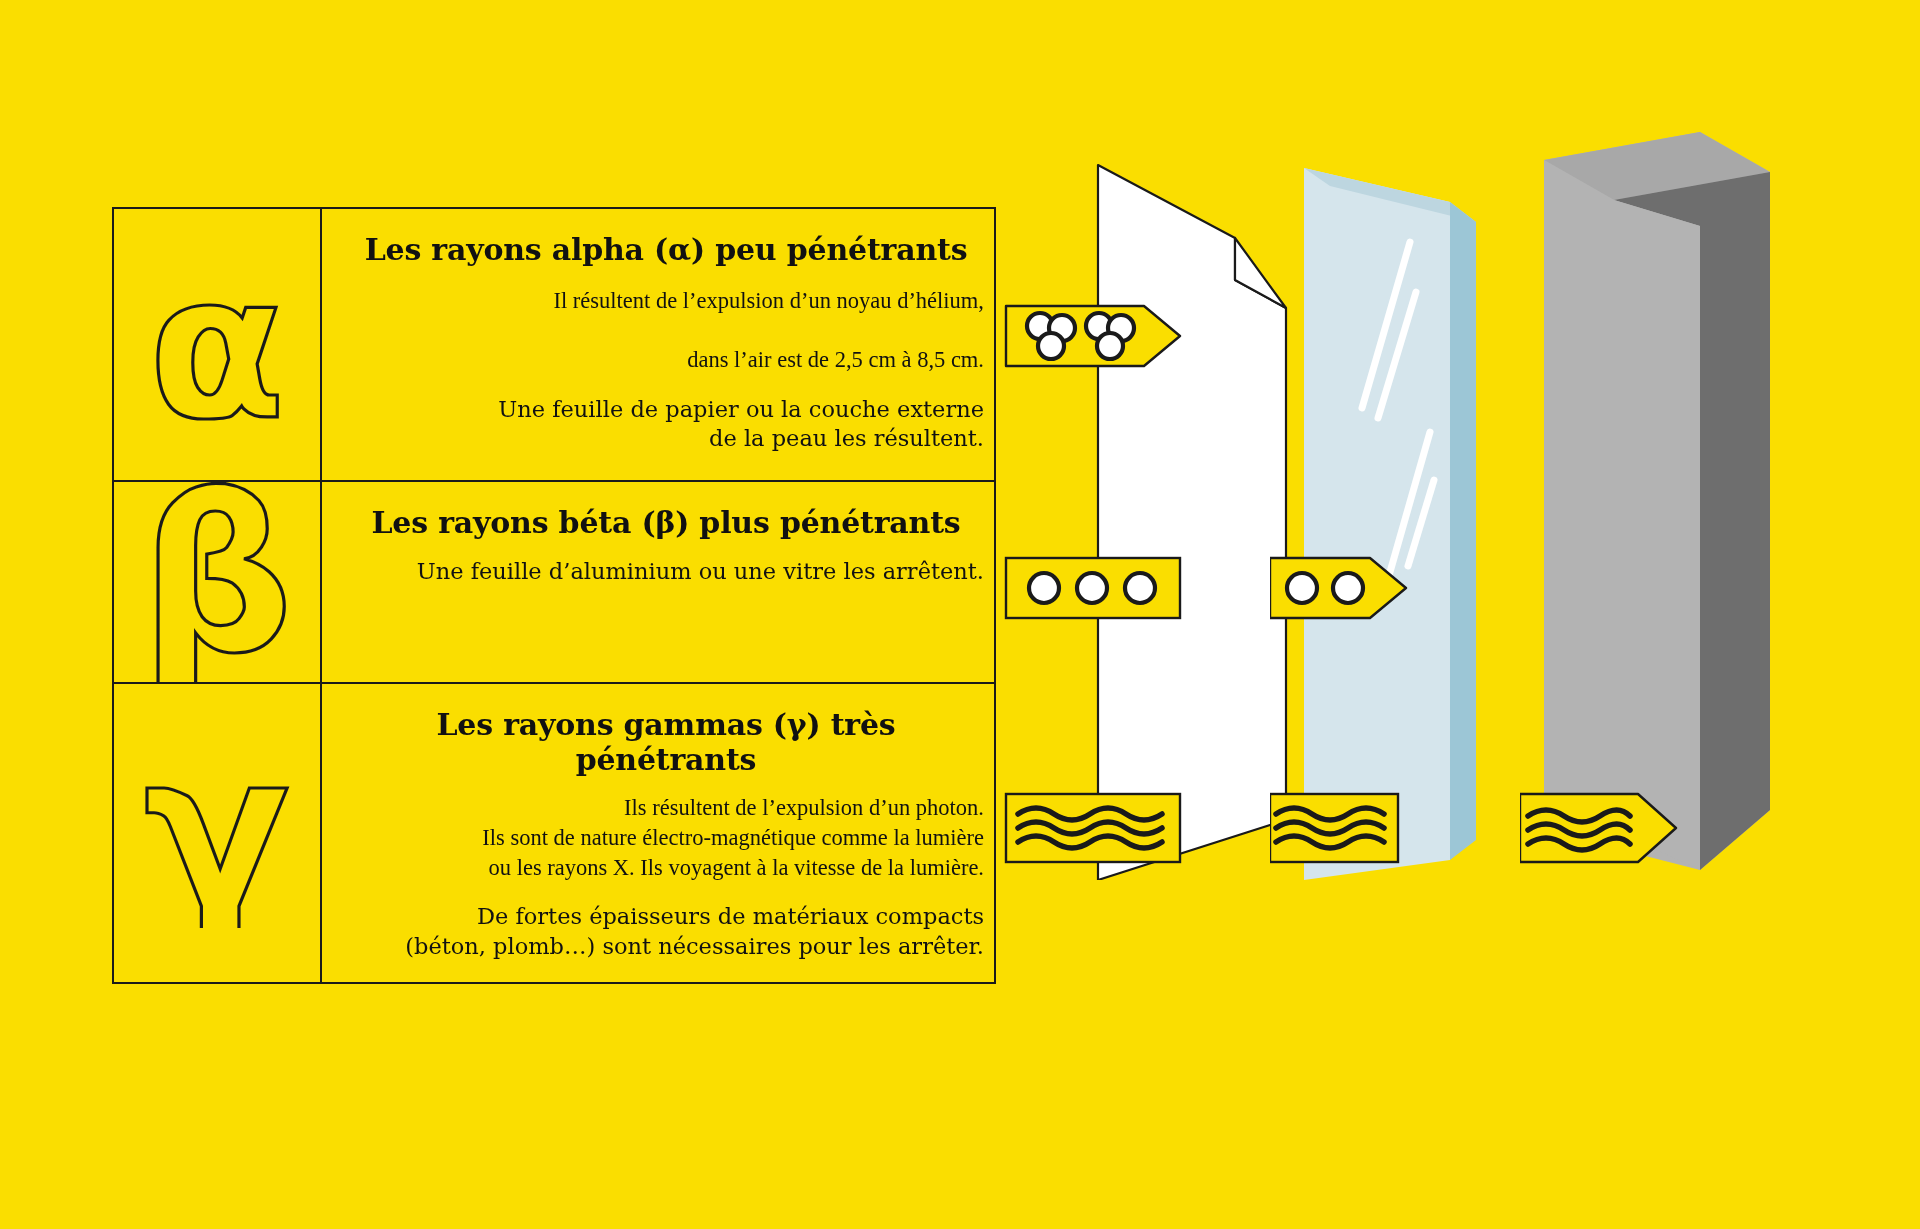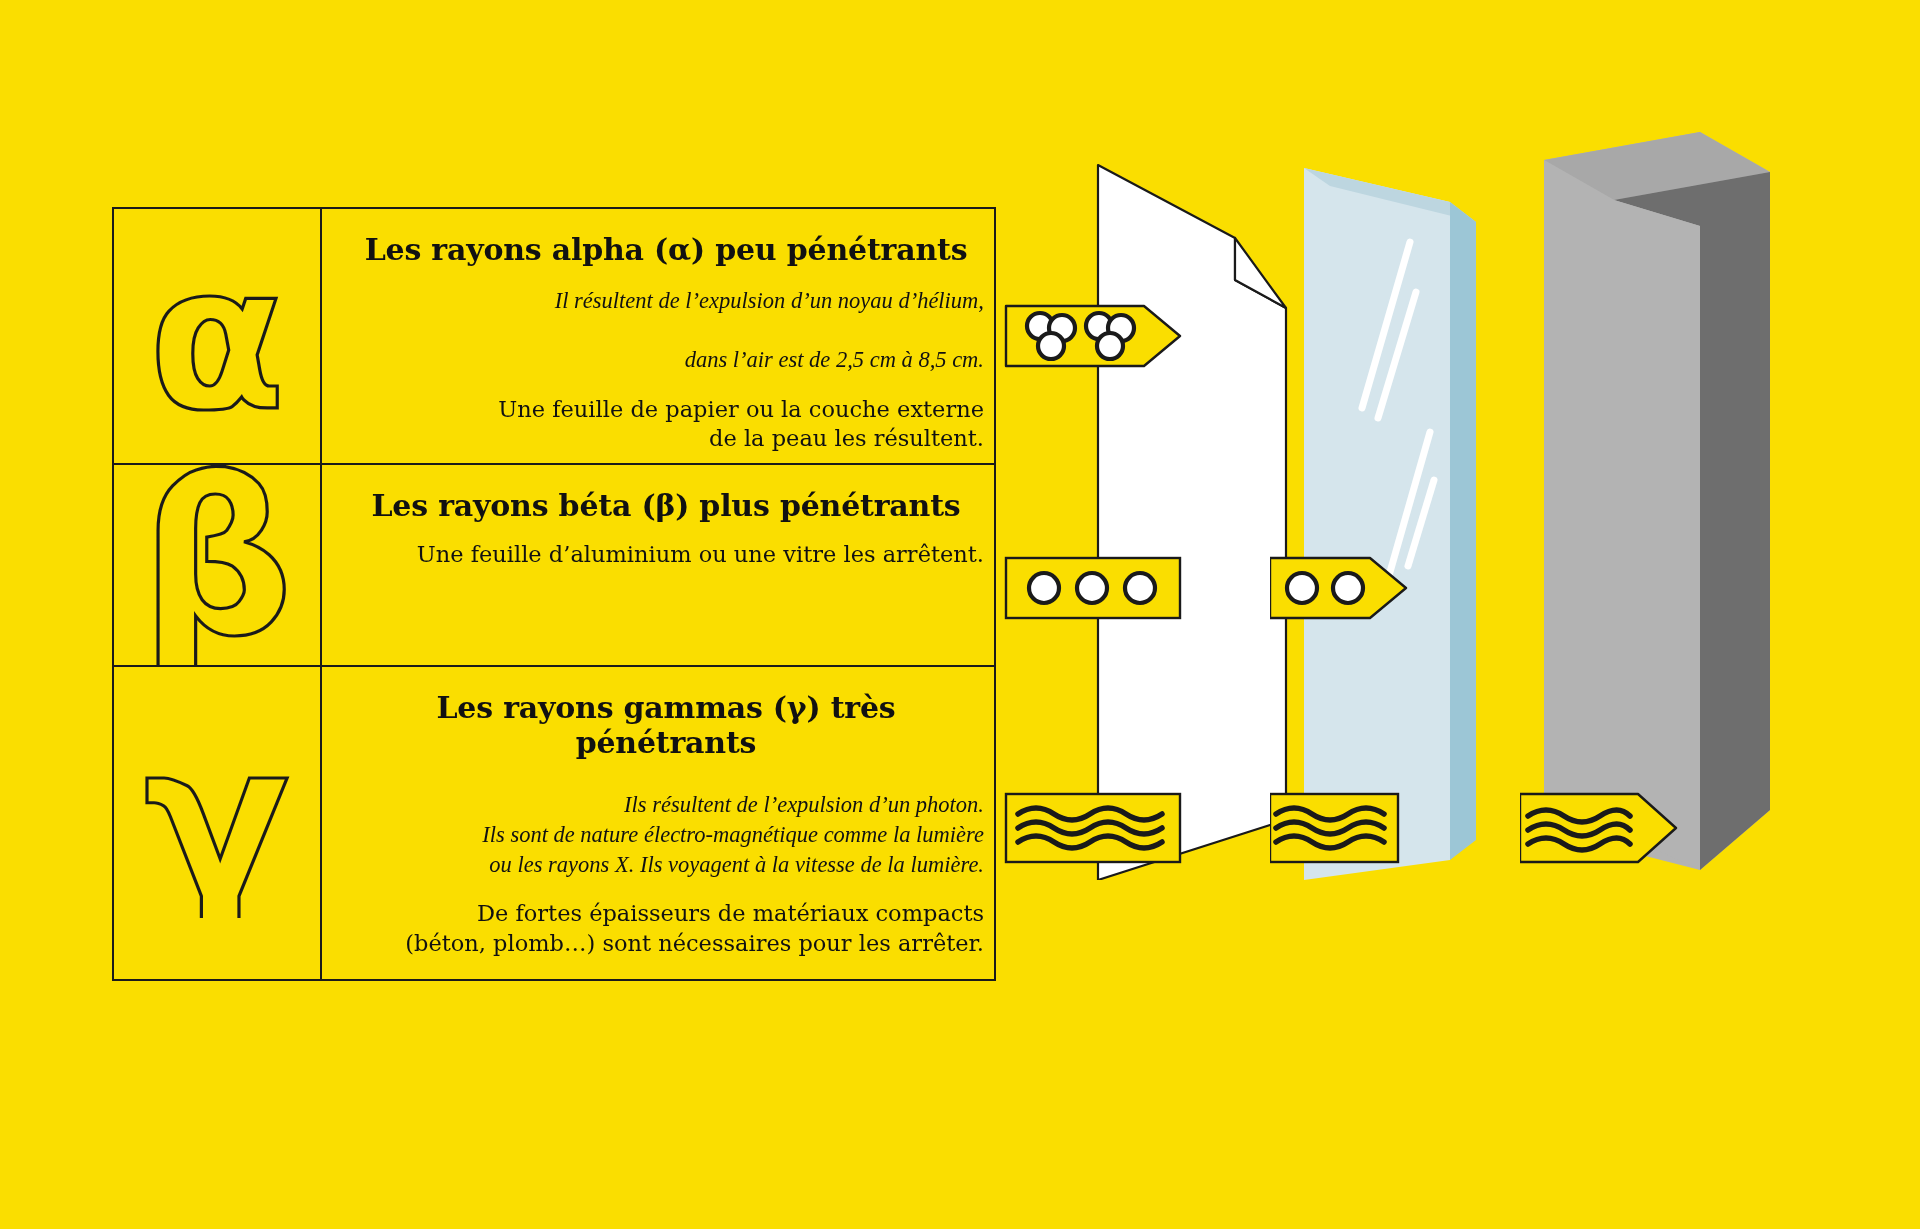--- a/index.html
+++ b/index.html
@@ -67,35 +67,34 @@
     margin: 8px 0 18px 0;
     letter-spacing: -0.2px;
   }
   .sec-body {
     font-family: "Liberation Serif", "DejaVu Serif", serif;
     font-size: 22.5px;
     line-height: 1.32;
     color: #111;
     text-align: right;
     margin: 0 0 20px 0;
-    font-style: italic;
   }
   .sec-stop {
     font-family: "DejaVu Serif", "Liberation Serif", serif;
     font-weight: normal;
     font-size: 22.5px;
     line-height: 1.33;
     color: #111;
     text-align: right;
     margin: 0;
   }
 
-  .row-alpha .text-cell { padding-bottom: 9px; }
+  .row-alpha .text-cell { padding-bottom: 26px; }
   .row-beta  .sec-title { margin-bottom: 16px; }
-  .row-gamma .sec-title { margin-bottom: 30px; }
+  .row-gamma .sec-title { margin-bottom: 16px; }
 
   
   .ray { position: absolute; }
 
   #ray-alpha-1   { left: 1004px; top: 300px; }
   #ray-beta-1    { left: 1004px; top: 552px; }
   #ray-beta-2    { left: 1270px; top: 552px; }
   #ray-gamma-1   { left: 1004px; top: 790px; }
   #ray-gamma-2   { left: 1270px; top: 790px; }
   #ray-gamma-3   { left: 1520px; top: 790px; }

